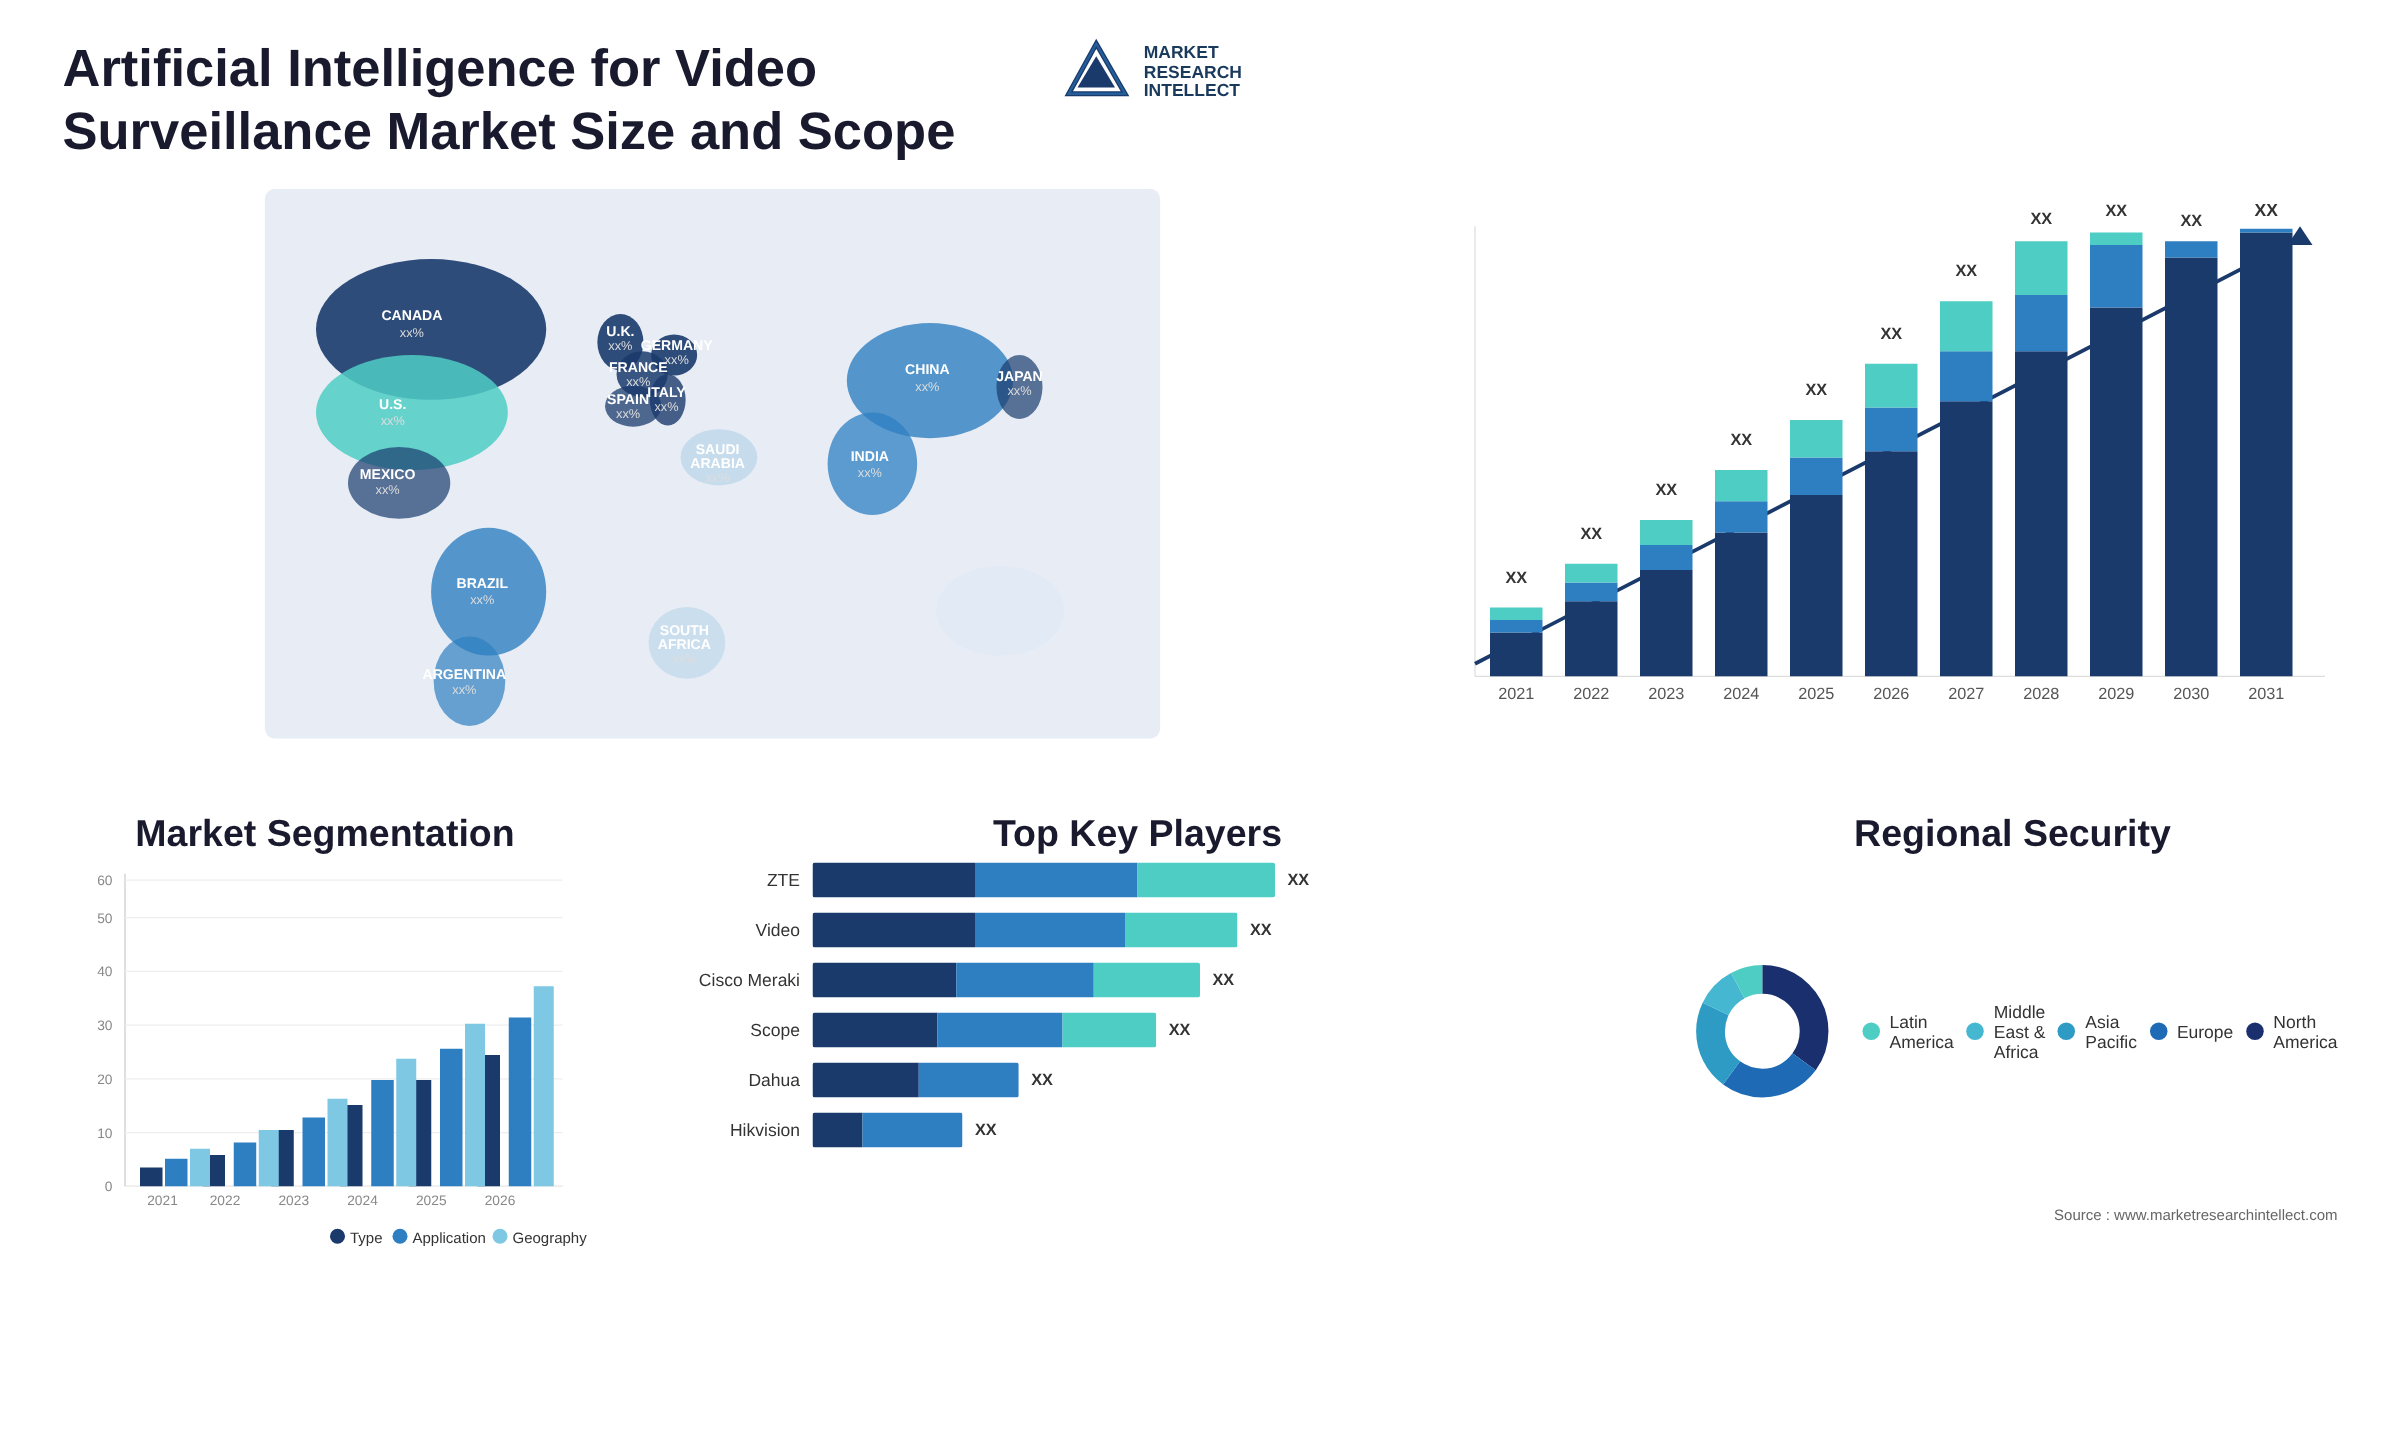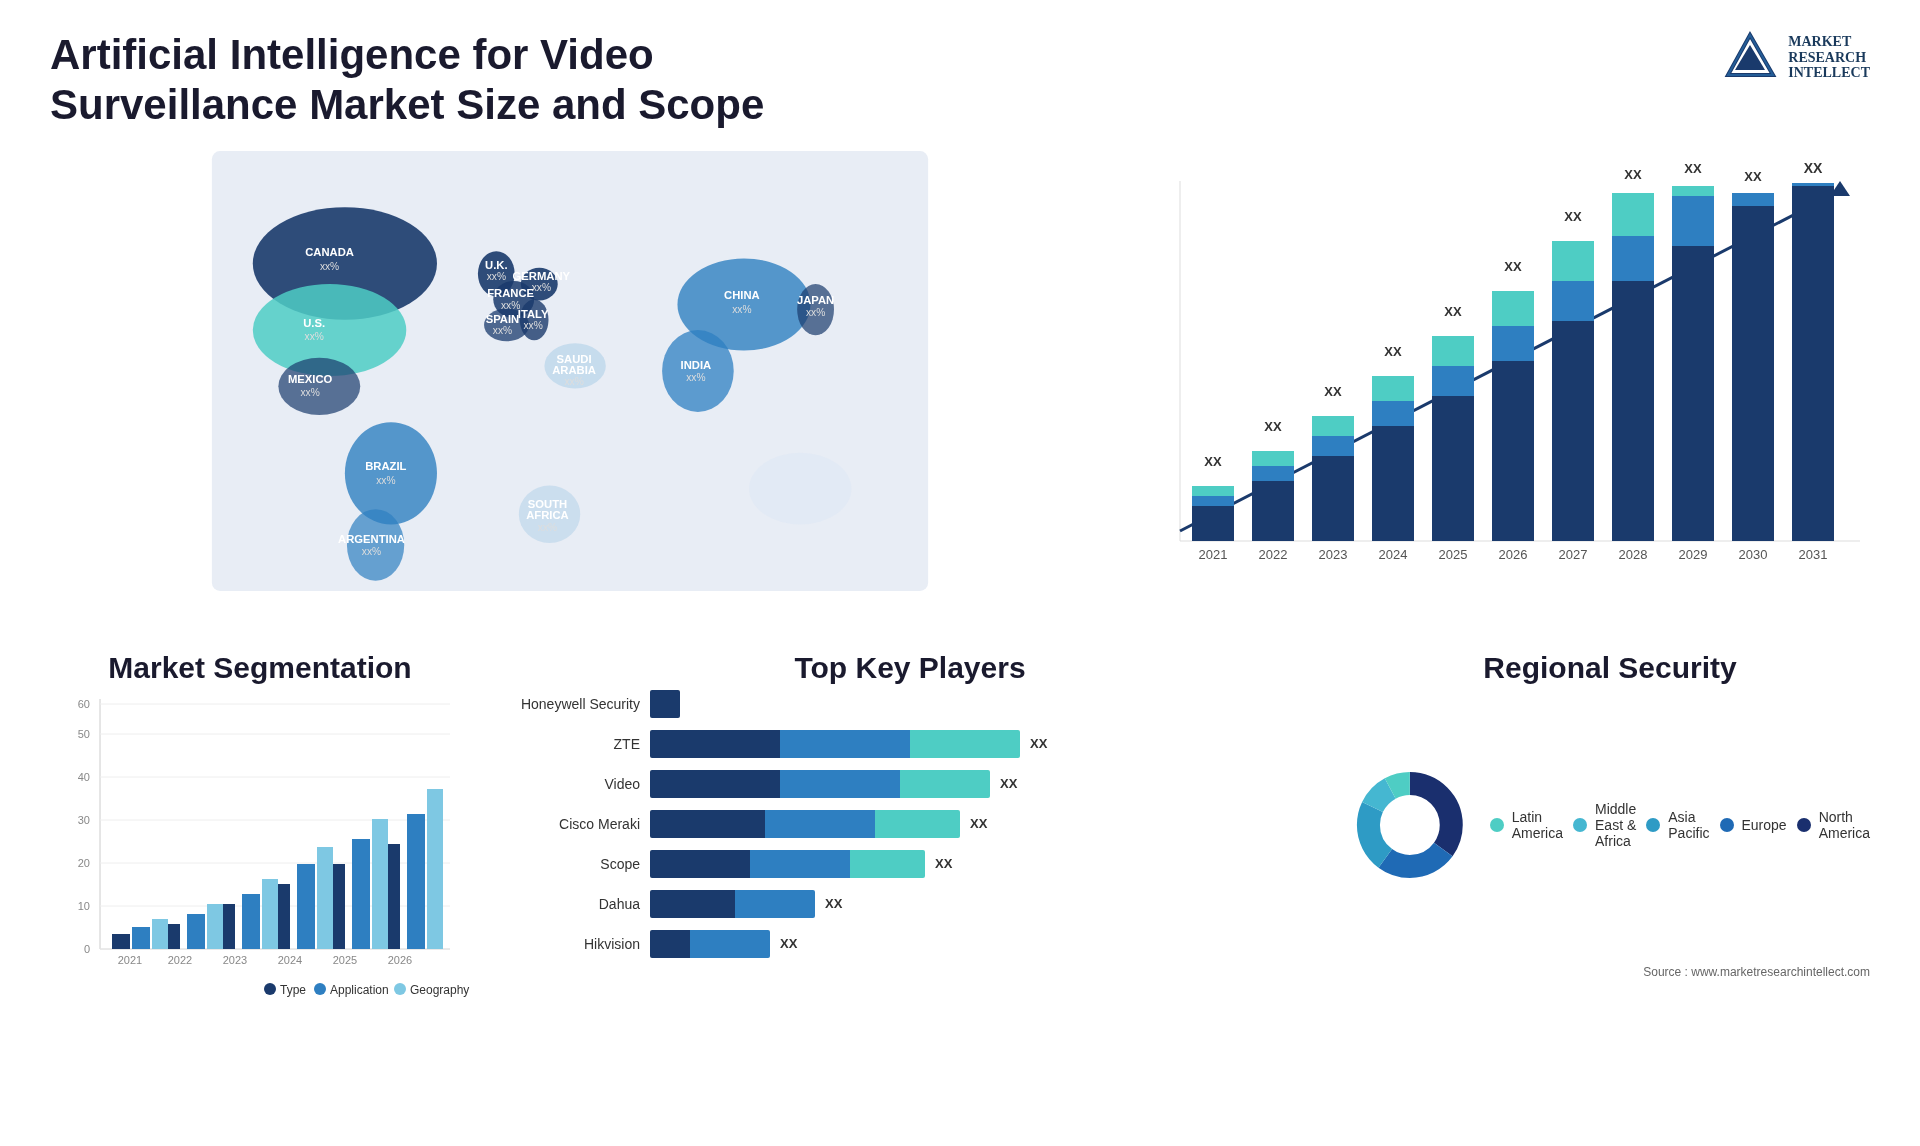--- a/index.html
+++ b/index.html
@@ -14,38 +14,37 @@
     .page-container {
       width: 1920px;
       height: 1146px;
       padding: 30px 50px;
       position: relative;
     }
 
     
     .header {
       display: flex;
-      justify-content: space-between;
+      justify-content: flex-start;
       align-items: flex-start;
       margin-bottom: 20px;
     }
 
     .page-title {
       font-size: 42px;
       font-weight: 600;
       color: #1a1a2e;
       line-height: 1.2;
       max-width: 800px;
     }
 
     .logo-container {
       display: flex;
       align-items: center;
       gap: 10px;
-      font-family: Liberation Serif, serif;
     }
 
     .logo-text {
       display: flex;
       flex-direction: column;
       line-height: 1.1;
     }
 
     .logo-text .market { font-size: 14px; font-weight: 700; color: #1a3a5c; }
     .logo-text .research { font-size: 14px; font-weight: 700; color: #1a3a5c; }
@@ -421,26 +420,20 @@
         <text x="280" y="305" font-size="12" fill="#333">Application</text>
         <circle cx="350" cy="300" r="6" fill="#7ec8e3"></circle>
         <text x="360" y="305" font-size="12" fill="#333">Geography</text>
       </svg>
     </div>
 
     <div class="players-chart">
       <div class="section-title">Top Key Players</div>
       <div style="display:flex; flex-direction:column; gap:12px; margin-top:5px;">
 
-        <div class="player-row">
-          <div class="player-name">Honeywell Security</div>
-          <div class="player-bar-container">
-            <div style="display:flex; height:28px; width:30px; background:#1a3a6c; border-radius:2px;"></div>
-          </div>
-        </div>
 
         <div class="player-row">
           <div class="player-name">ZTE</div>
           <div class="player-bar-container">
             <div style="display:flex; height:28px; border-radius:2px; overflow:hidden;">
               <div style="width:130px; background:#1a3a6c;"></div>
               <div style="width:130px; background:#2e7fc1;"></div>
               <div style="width:110px; background:#4ecdc4;"></div>
             </div>
             <span class="player-val">XX</span>

